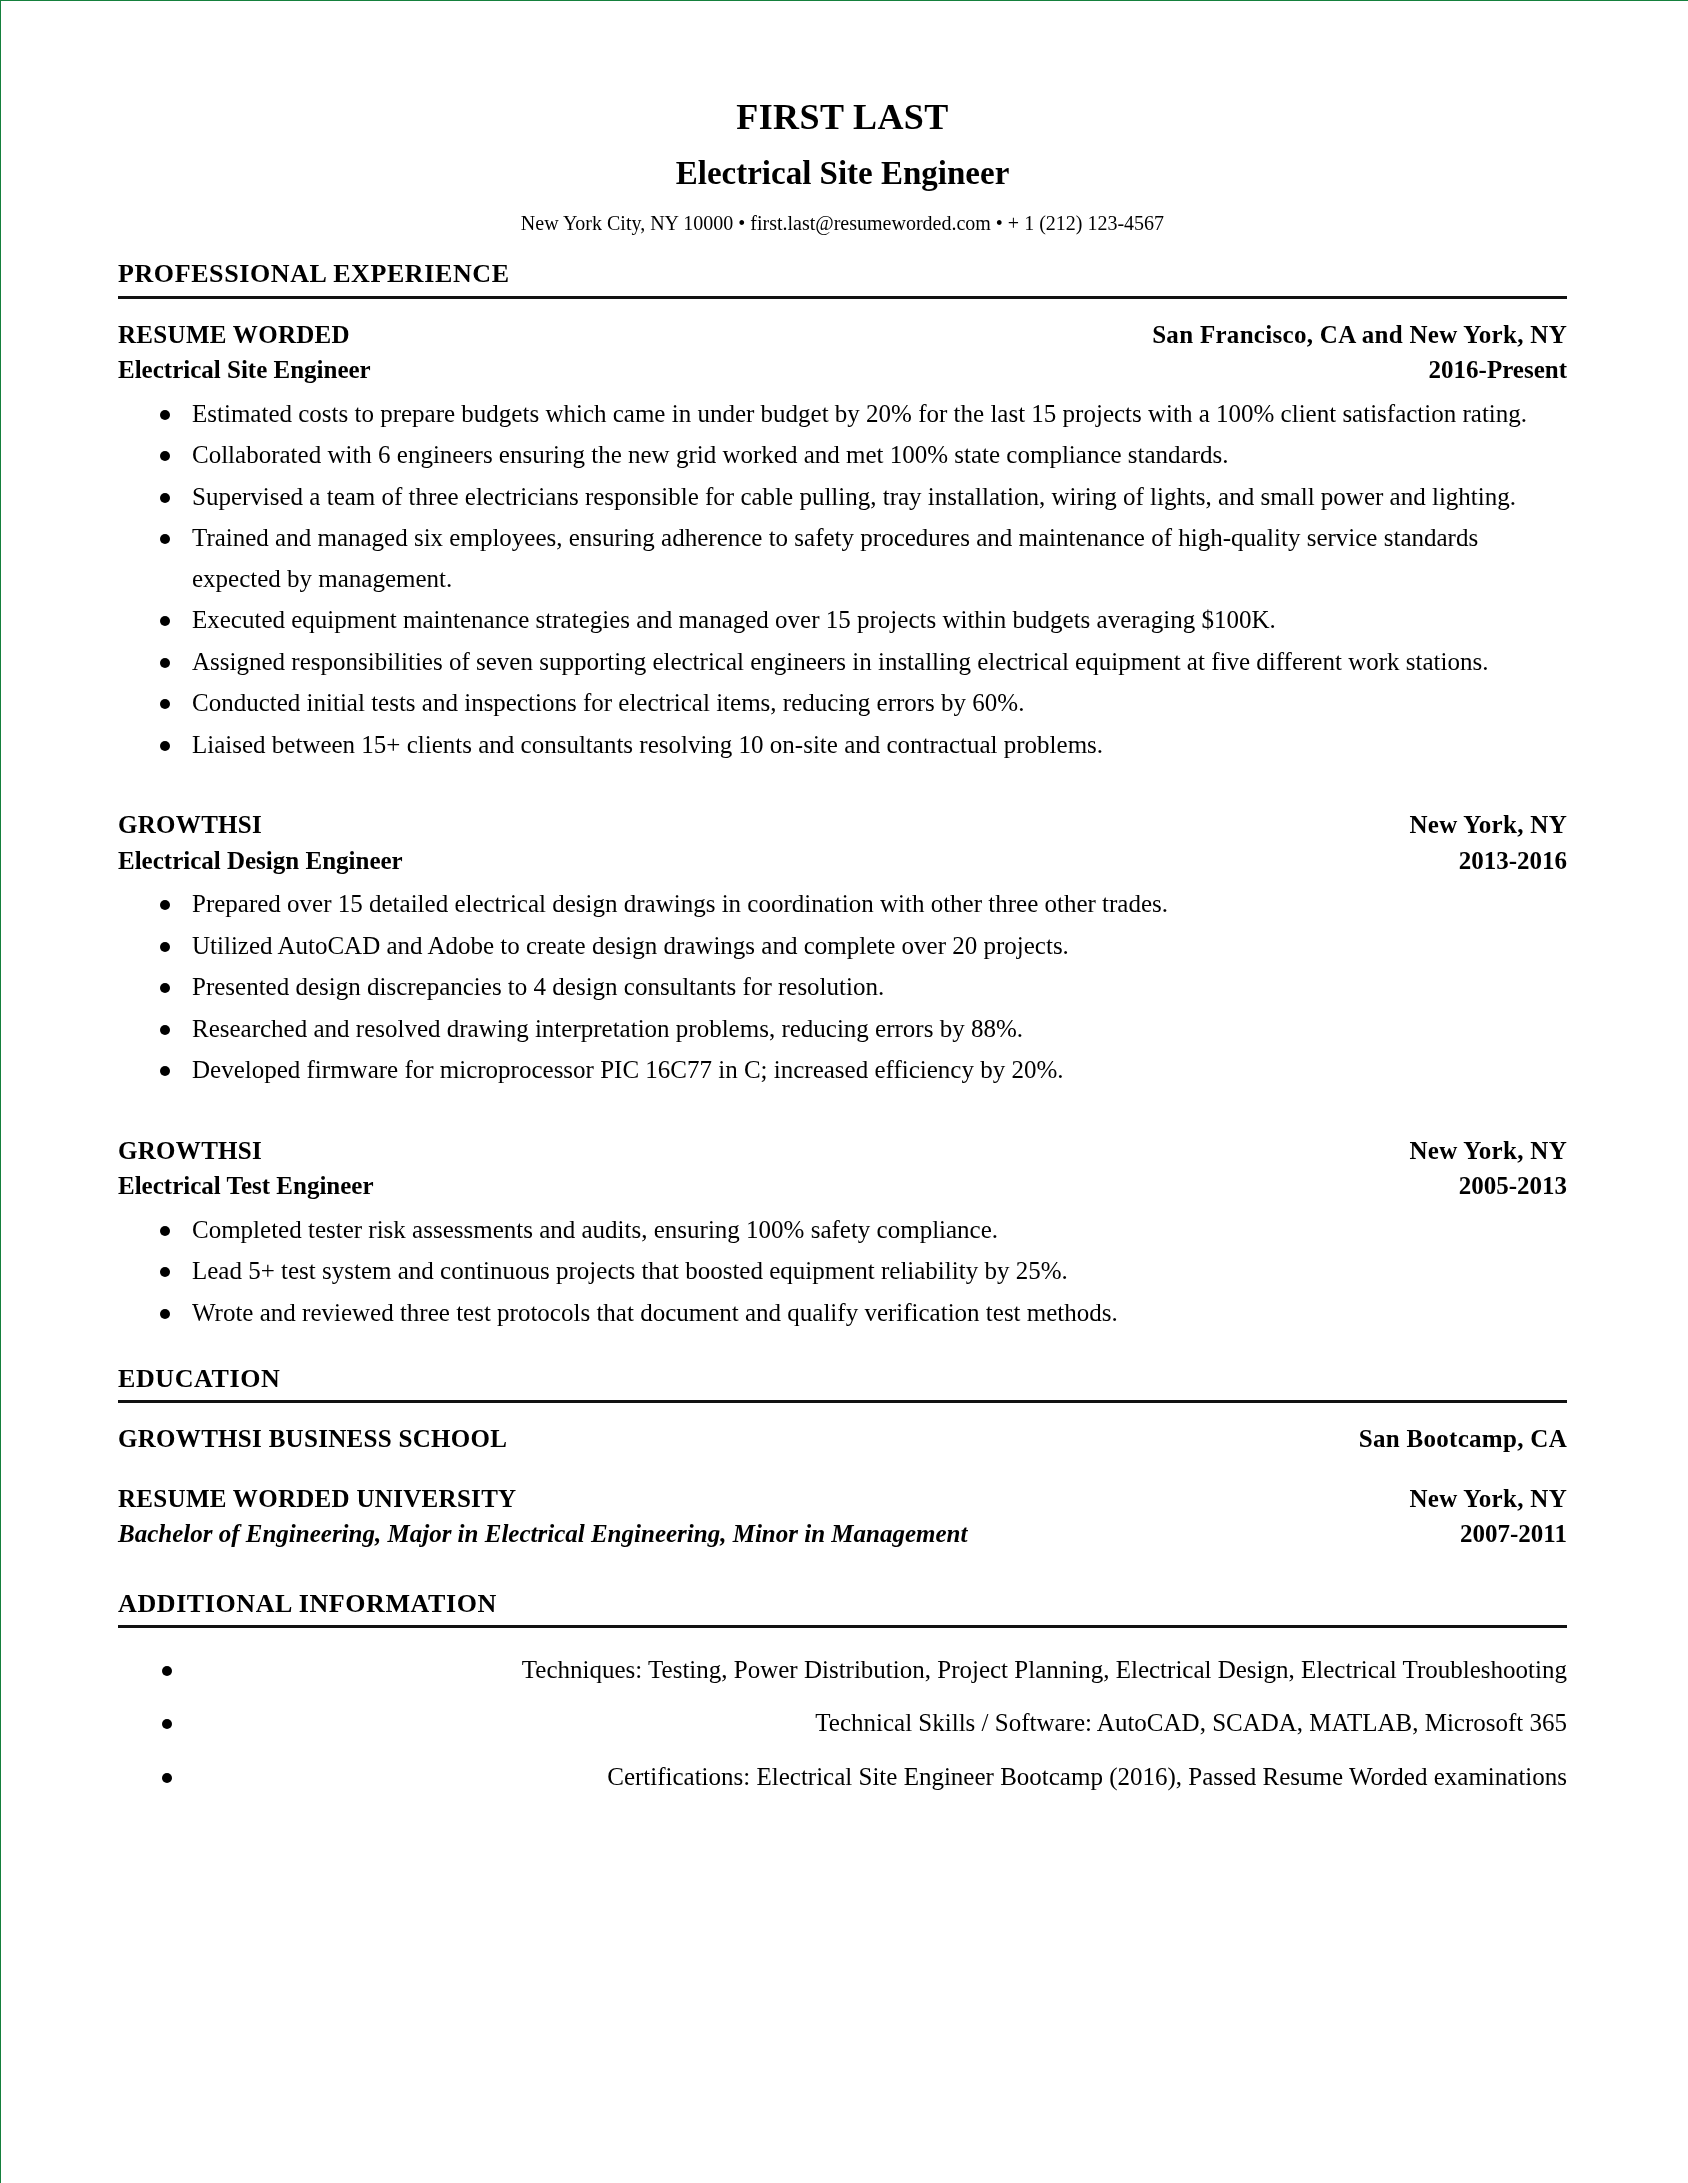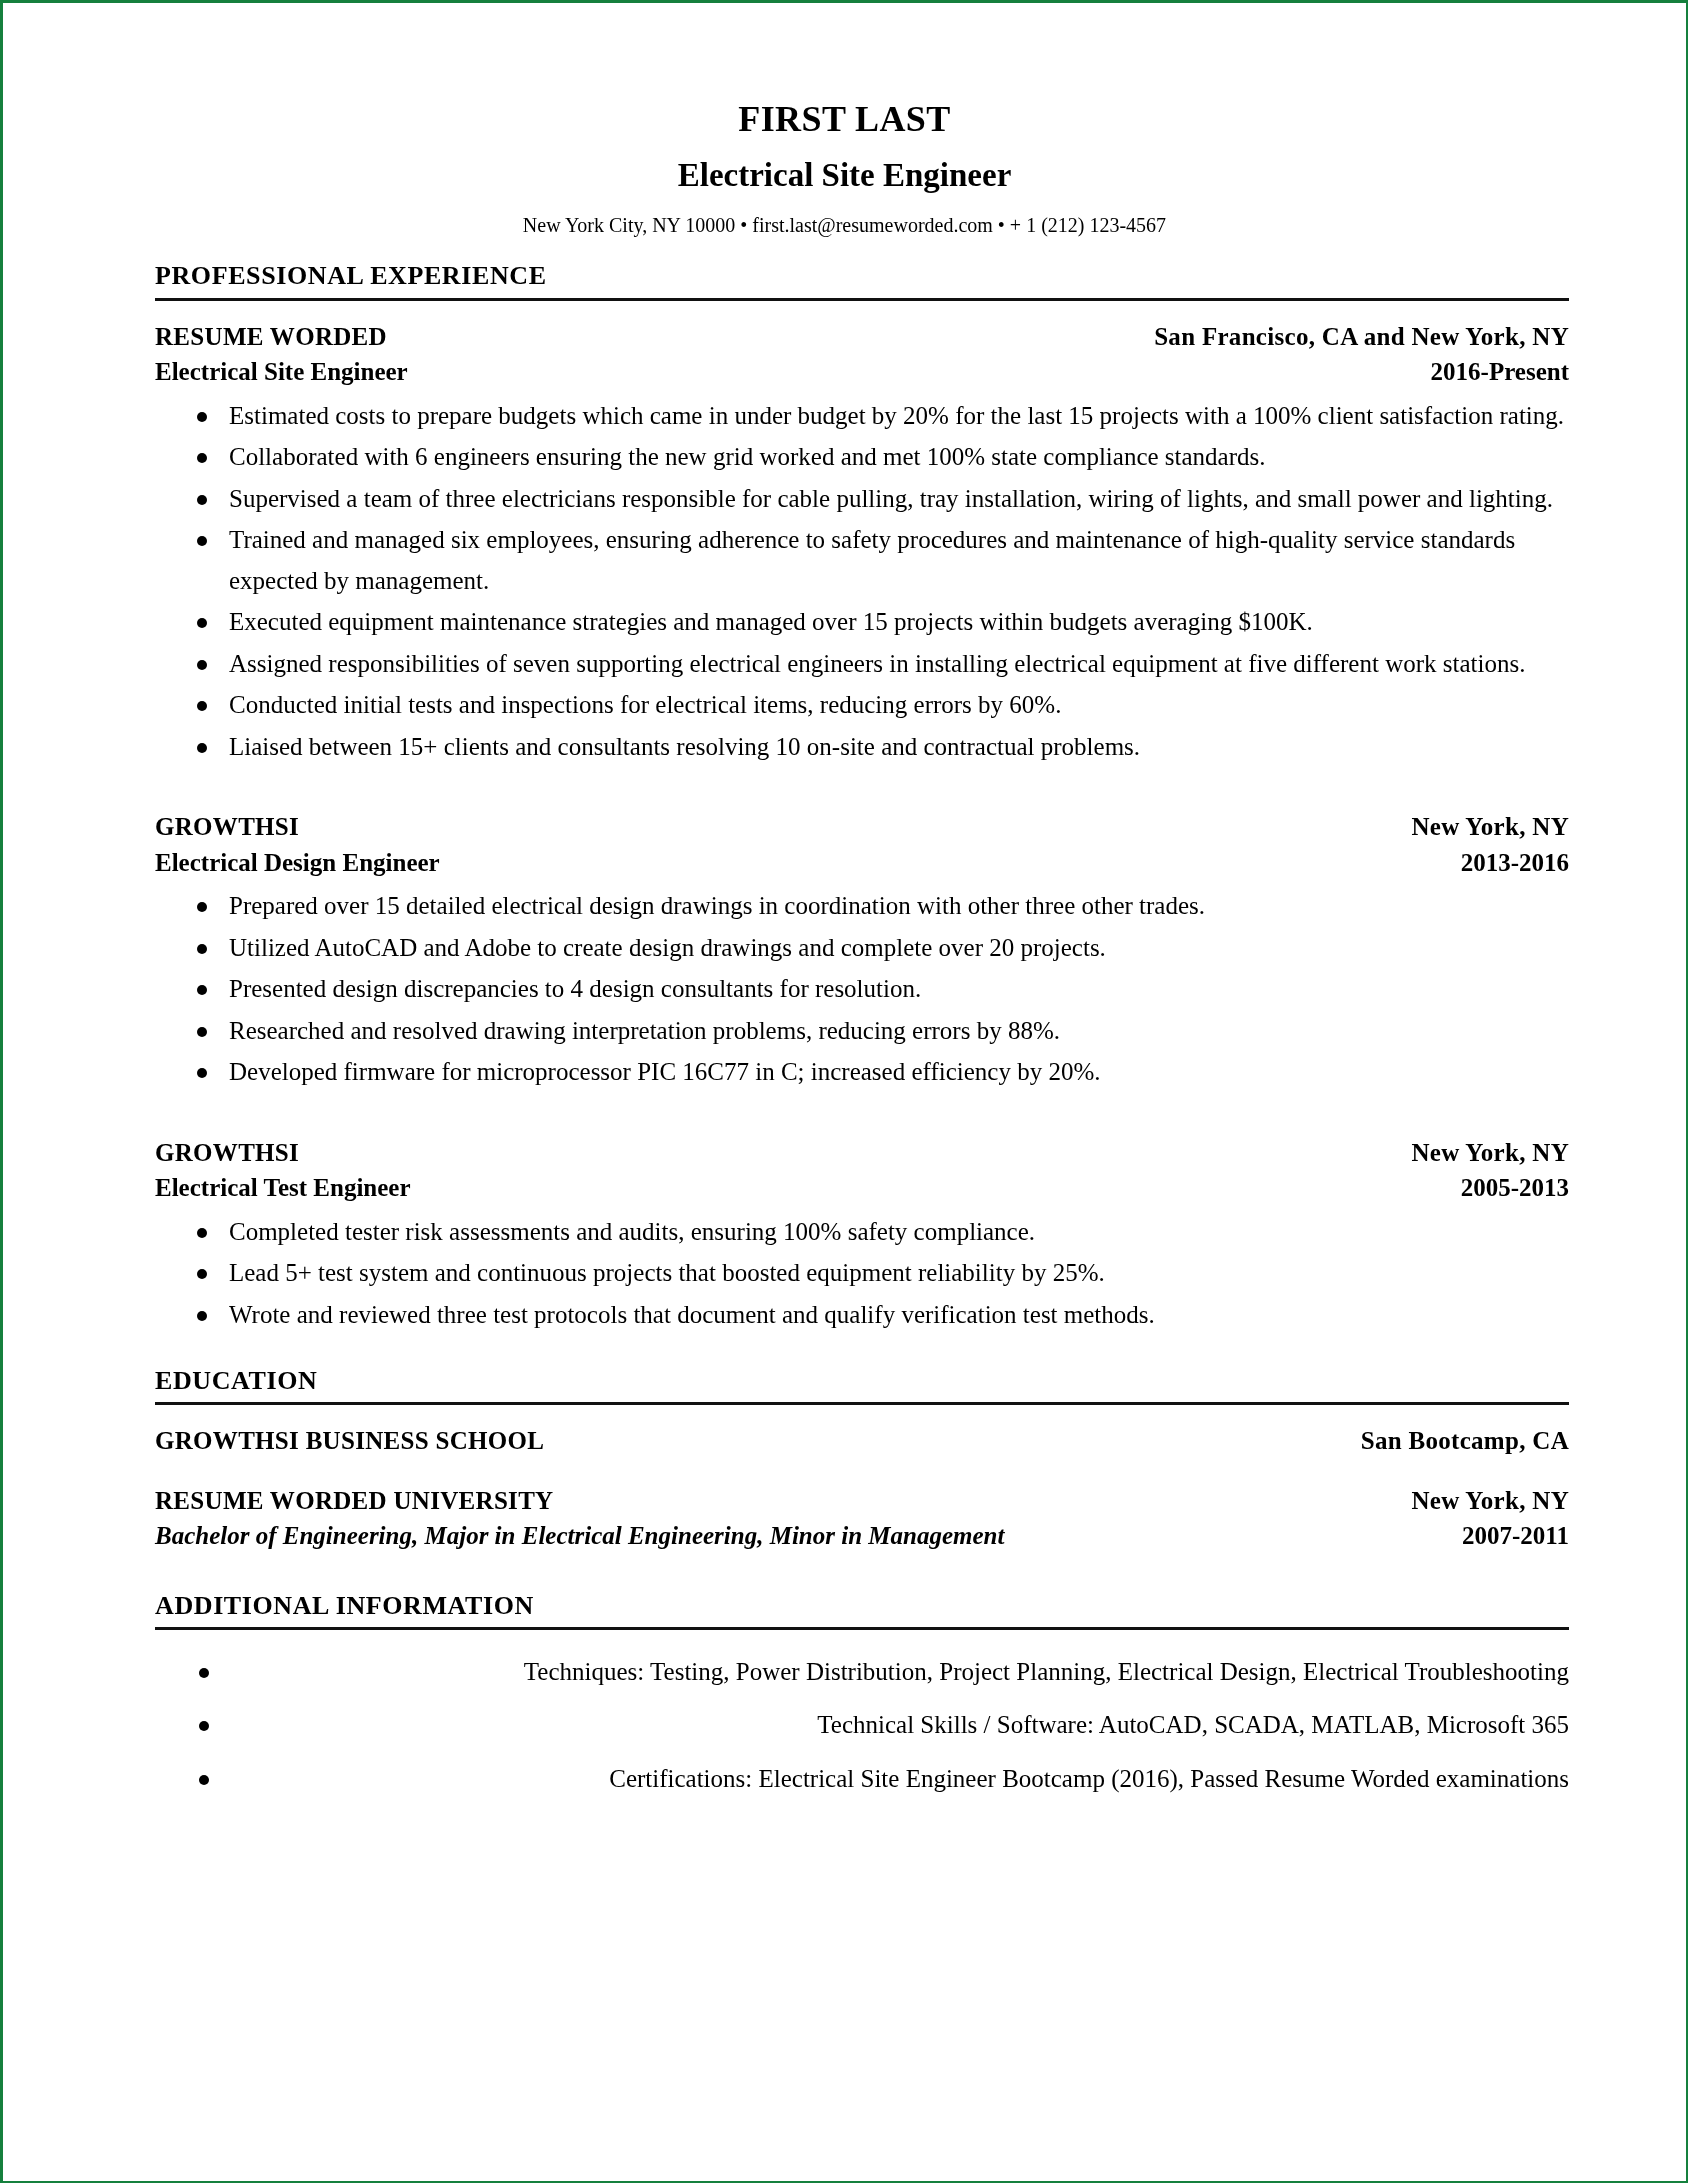--- a/index.html
+++ b/index.html
@@ -11,21 +11,21 @@
   body {
     font-family: "Liberation Serif", "DejaVu Serif", serif;
     color: #000000;
   }
 
   .page {
     position: relative;
     width: 1689px;
     height: 2184px;
     background: #ffffff;
-    border: 3px solid #15803d;
+    border: 1px solid #15803d;
     overflow: hidden;
   }
 
   .sheet {
     position: absolute;
     left: 0; top: 0;
     width: 1683px;
     height: 2178px;
     padding: 95px 117px 40px 117px;
   }
@@ -45,21 +45,21 @@
     line-height: 1.18;
     margin: 0 0 18px 0;
   }
   .hdr-contact {
     font-size: 20px;
     line-height: 1.25;
     margin: 0 0 10px 0;
   }
 
   
-  .section { margin-top: 22px; margin-left: 35px; }
+  .section { margin-top: 22px; }
   .section-head {
     font-size: 26px;
     font-weight: bold;
     letter-spacing: 0.6px;
     line-height: 1.2;
     padding-bottom: 6px;
     border-bottom: 3px solid #111111;
     margin-bottom: 18px;
   }
 

